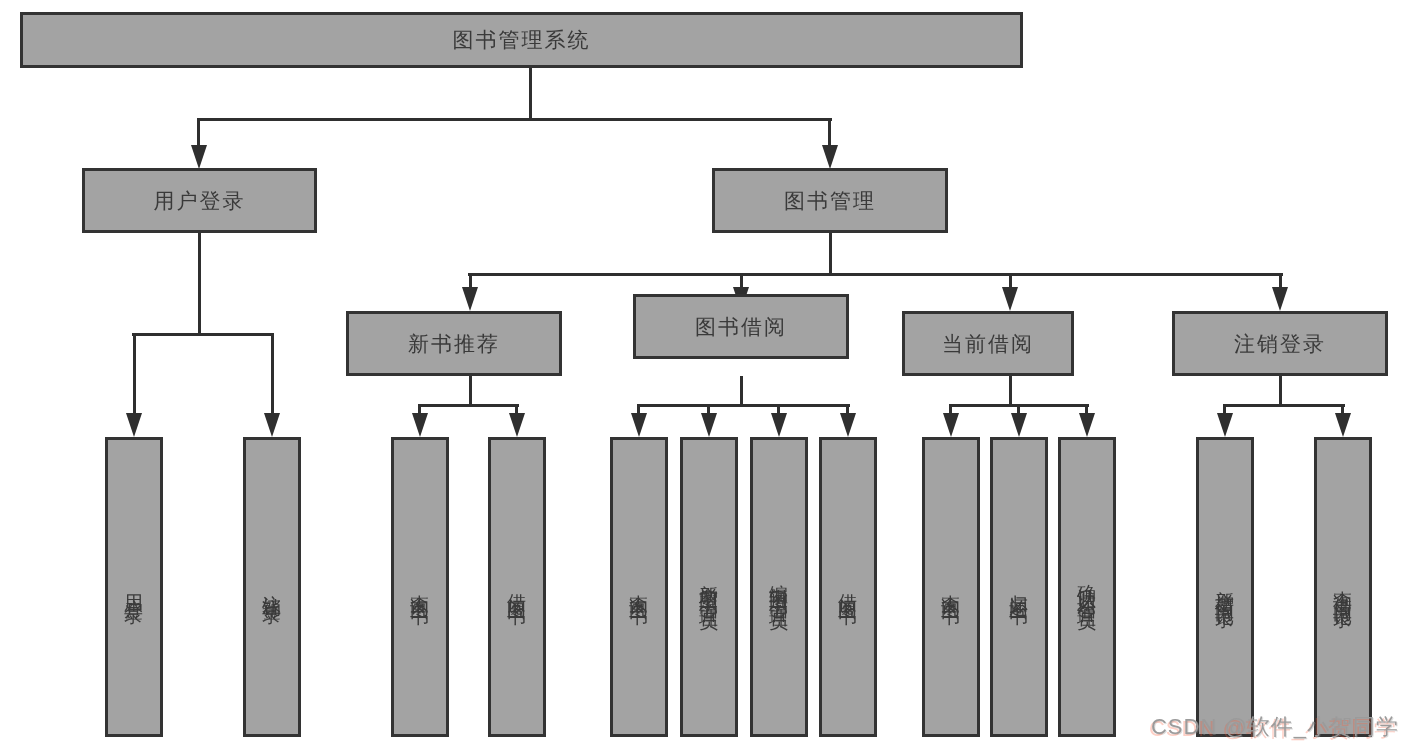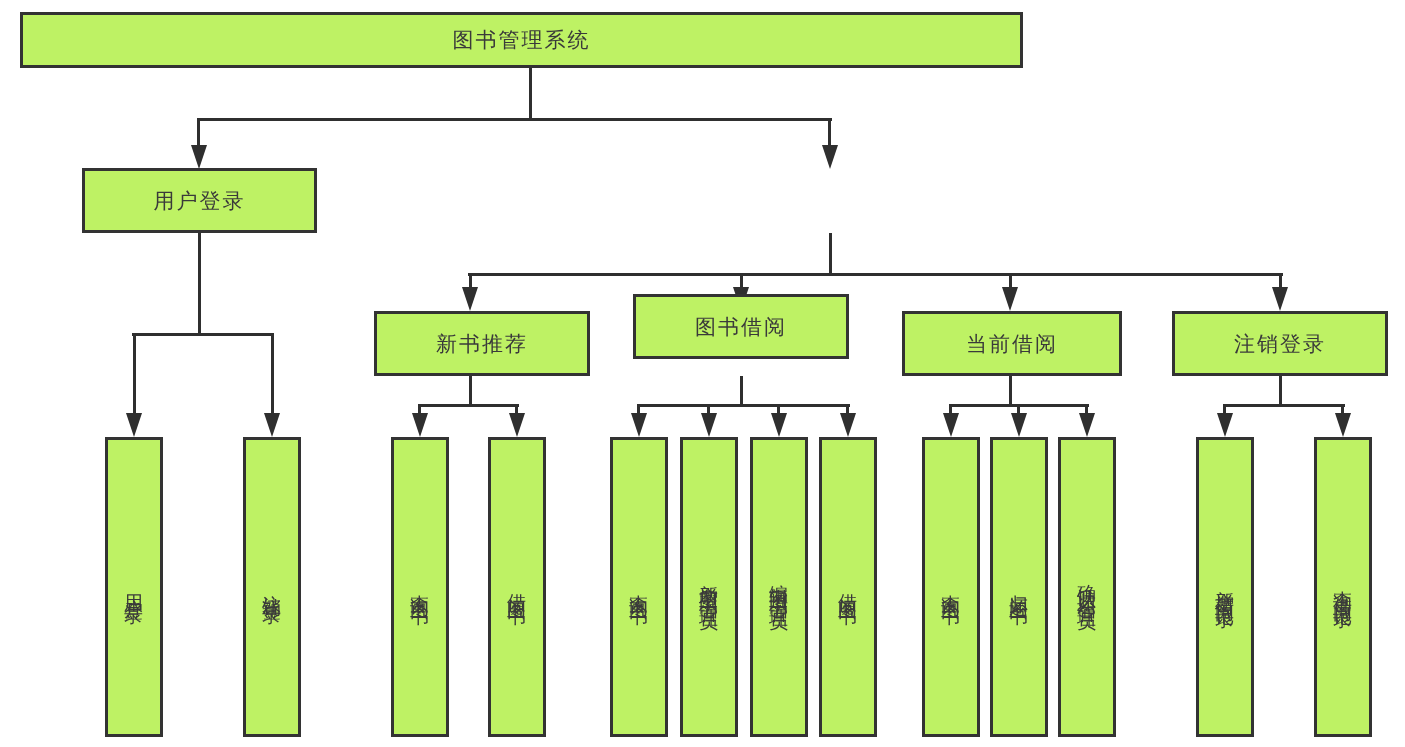--- a/index.html
+++ b/index.html
@@ -10,21 +10,21 @@
     overflow: hidden;
   }
   #stage {
     position: relative;
     width: 1405px; height: 747px;
     background: #ffffff;
   }
   .box {
     position: absolute;
     box-sizing: border-box;
-    background: #bef264;
+    background: #a3a3a3;
     border: 3px solid #333333;
     display: flex;
     align-items: center;
     justify-content: center;
     color: #3a3a3a;
     font-size: 21px;
     letter-spacing: 2px;
     white-space: nowrap;
     z-index: 2;
   }
@@ -68,42 +68,43 @@
   <div class="box" style="left:20px;top:12px;width:1003px;height:56px">图书管理系统</div>
 
   <div class="vline" style="left:529px;top:68px;width:3px;height:53px"></div>
   <div class="hline" style="left:197px;top:118px;width:635px;height:3px"></div>
   <div class="vline" style="left:197px;top:118px;width:3px;height:30px"></div>
   <div class="arr" style="left:191px;top:145px"></div>
   <div class="vline" style="left:828px;top:118px;width:3px;height:30px"></div>
   <div class="arr" style="left:822px;top:145px"></div>
 
   <div class="box" style="left:82px;top:168px;width:235px;height:65px">用户登录</div>
+  <div class="box" style="left:712px;top:168px;width:236px;height:65px">图书管理</div>
 
   <div class="vline" style="left:198px;top:233px;width:3px;height:103px"></div>
   <div class="hline" style="left:132px;top:333px;width:142px;height:3px"></div>
   <div class="vline" style="left:133px;top:333px;width:3px;height:83px"></div>
   <div class="arr" style="left:126px;top:413px"></div>
   <div class="vline" style="left:271px;top:333px;width:3px;height:83px"></div>
   <div class="arr" style="left:264px;top:413px"></div>
 
   <div class="vline" style="left:829px;top:233px;width:3px;height:43px"></div>
   <div class="hline" style="left:468px;top:273px;width:815px;height:3px"></div>
   <div class="vline" style="left:469px;top:273px;width:3px;height:18px"></div>
   <div class="arr" style="left:462px;top:287px"></div>
   <div class="vline" style="left:740px;top:273px;width:3px;height:18px"></div>
   <div class="arr" style="left:733px;top:287px"></div>
   <div class="vline" style="left:1009px;top:273px;width:3px;height:18px"></div>
   <div class="arr" style="left:1002px;top:287px"></div>
   <div class="vline" style="left:1279px;top:273px;width:3px;height:18px"></div>
   <div class="arr" style="left:1272px;top:287px"></div>
 
-  <div class="box" style="left:374px;top:311px;width:216px;height:65px">新书推荐</div>
+  <div class="box" style="left:346px;top:311px;width:216px;height:65px">新书推荐</div>
   <div class="box" style="left:633px;top:294px;width:216px;height:65px">图书借阅</div>
-  <div class="box" style="left:902px;top:311px;width:220px;height:65px">当前借阅</div>
+  <div class="box" style="left:902px;top:311px;width:172px;height:65px">当前借阅</div>
   <div class="box" style="left:1172px;top:311px;width:216px;height:65px">注销登录</div>
 
   <div class="vline" style="left:469px;top:376px;width:3px;height:31px"></div>
   <div class="hline" style="left:418px;top:404px;width:101px;height:3px"></div>
   <div class="vline" style="left:418px;top:404px;width:3px;height:14px"></div>
   <div class="arr" style="left:412px;top:413px"></div>
   <div class="vline" style="left:515px;top:404px;width:3px;height:14px"></div>
   <div class="arr" style="left:509px;top:413px"></div>
 
   <div class="vline" style="left:740px;top:376px;width:3px;height:31px"></div>
@@ -144,14 +145,15 @@
   <div class="box vbox" style="left:750px;top:437px;width:58px;height:300px">编辑图书（管理员）</div>
   <div class="box vbox" style="left:819px;top:437px;width:58px;height:300px">借阅图书</div>
 
   <div class="box vbox" style="left:922px;top:437px;width:58px;height:300px">查询图书</div>
   <div class="box vbox" style="left:990px;top:437px;width:58px;height:300px">归还图书</div>
   <div class="box vbox" style="left:1058px;top:437px;width:58px;height:300px">确认归还（管理员）</div>
 
   <div class="box vbox" style="left:1196px;top:437px;width:58px;height:300px">新增借阅记录</div>
   <div class="box vbox" style="left:1314px;top:437px;width:58px;height:300px">查询借阅记录</div>
 
+  <div class="watermark">CSDN @软件_小贺同学</div>
 
 </div>
 
 </body></html>

